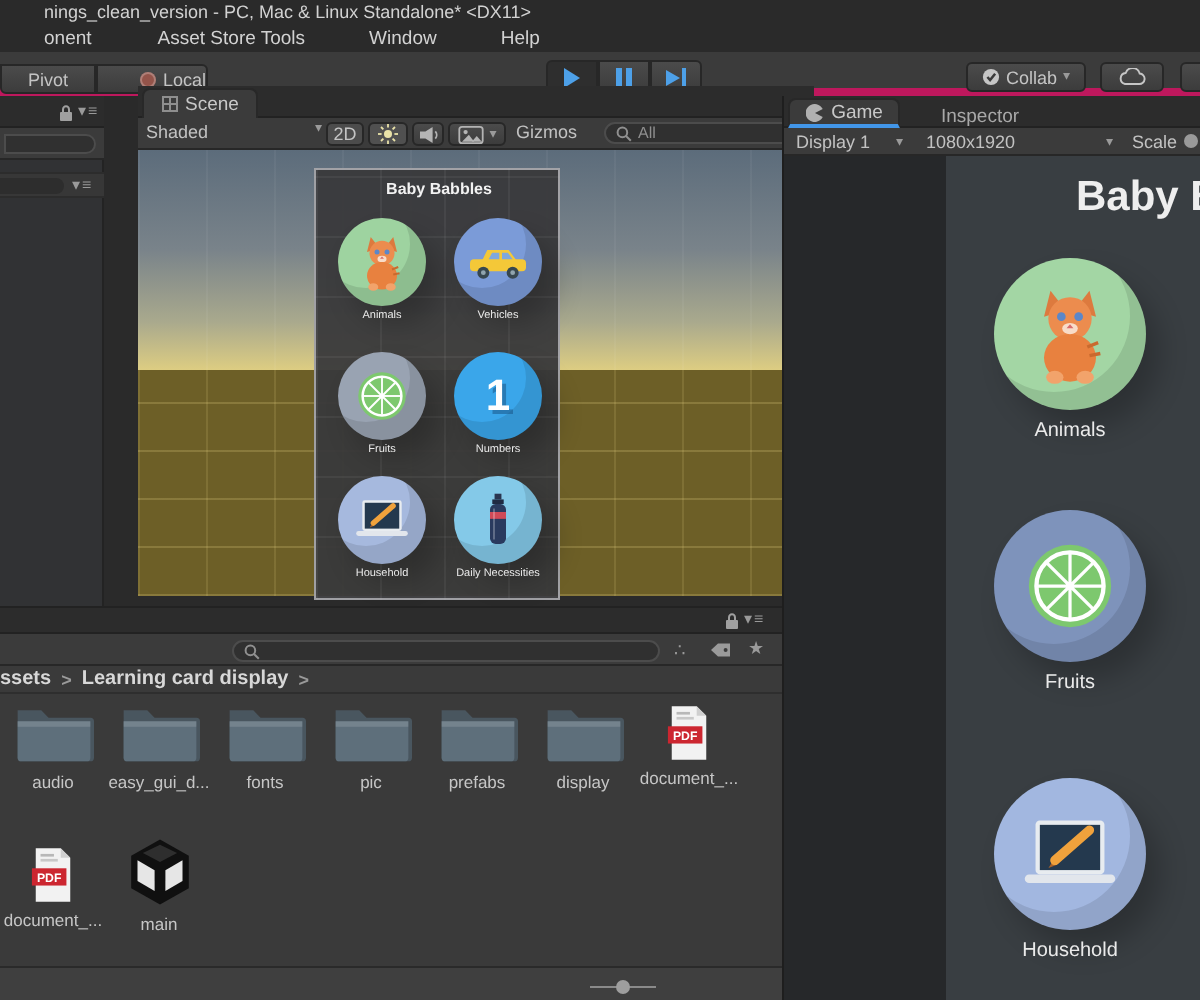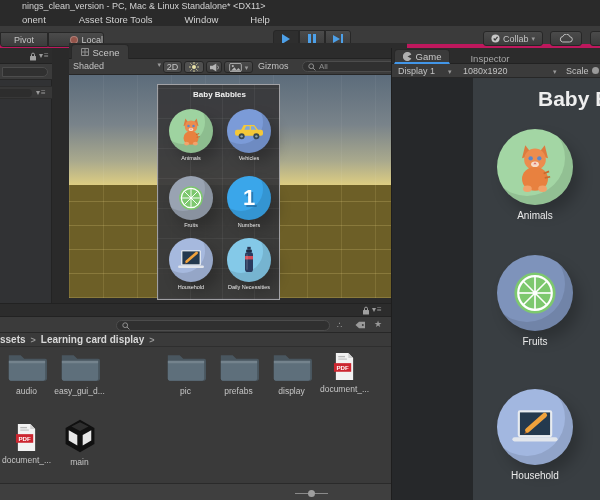--- a/index.html
+++ b/index.html
@@ -402,20 +402,28 @@
       <div class="lab">audio</div>
     </div>
     <div class="item" style="left:53px;top:47px;">
       <svg width="40" height="32" viewBox="0 0 44 34" style="margin:0 auto;">
         <path d="M2,4 h13 l4,4 h23 a2,2 0 0 1 2,2 v20 a2,2 0 0 1 -2,2 h-38 a2,2 0 0 1 -2,-2 z" fill="#49565f"></path>
         <path d="M2,10 h40 v20 a2,2 0 0 1 -2,2 h-36 a2,2 0 0 1 -2,-2 z" fill="#5e6f7b"></path>
         <path d="M2,10 h40 v3 h-40 z" fill="rgba(255,255,255,0.14)"></path>
       </svg>
       <div class="lab">easy_gui_d...</div>
     </div>
+    <div class="item" style="left:106px;top:47px;">
+      <svg width="40" height="32" viewBox="0 0 44 34" style="margin:0 auto;">
+        <path d="M2,4 h13 l4,4 h23 a2,2 0 0 1 2,2 v20 a2,2 0 0 1 -2,2 h-38 a2,2 0 0 1 -2,-2 z" fill="#49565f"></path>
+        <path d="M2,10 h40 v20 a2,2 0 0 1 -2,2 h-36 a2,2 0 0 1 -2,-2 z" fill="#5e6f7b"></path>
+        <path d="M2,10 h40 v3 h-40 z" fill="rgba(255,255,255,0.14)"></path>
+      </svg>
+      <div class="lab">fonts</div>
+    </div>
     <div class="item" style="left:159px;top:47px;">
       <svg width="40" height="32" viewBox="0 0 44 34" style="margin:0 auto;">
         <path d="M2,4 h13 l4,4 h23 a2,2 0 0 1 2,2 v20 a2,2 0 0 1 -2,2 h-38 a2,2 0 0 1 -2,-2 z" fill="#49565f"></path>
         <path d="M2,10 h40 v20 a2,2 0 0 1 -2,2 h-36 a2,2 0 0 1 -2,-2 z" fill="#5e6f7b"></path>
         <path d="M2,10 h40 v3 h-40 z" fill="rgba(255,255,255,0.14)"></path>
       </svg>
       <div class="lab">pic</div>
     </div>
     <div class="item" style="left:212px;top:47px;">
       <svg width="40" height="32" viewBox="0 0 44 34" style="margin:0 auto;">

